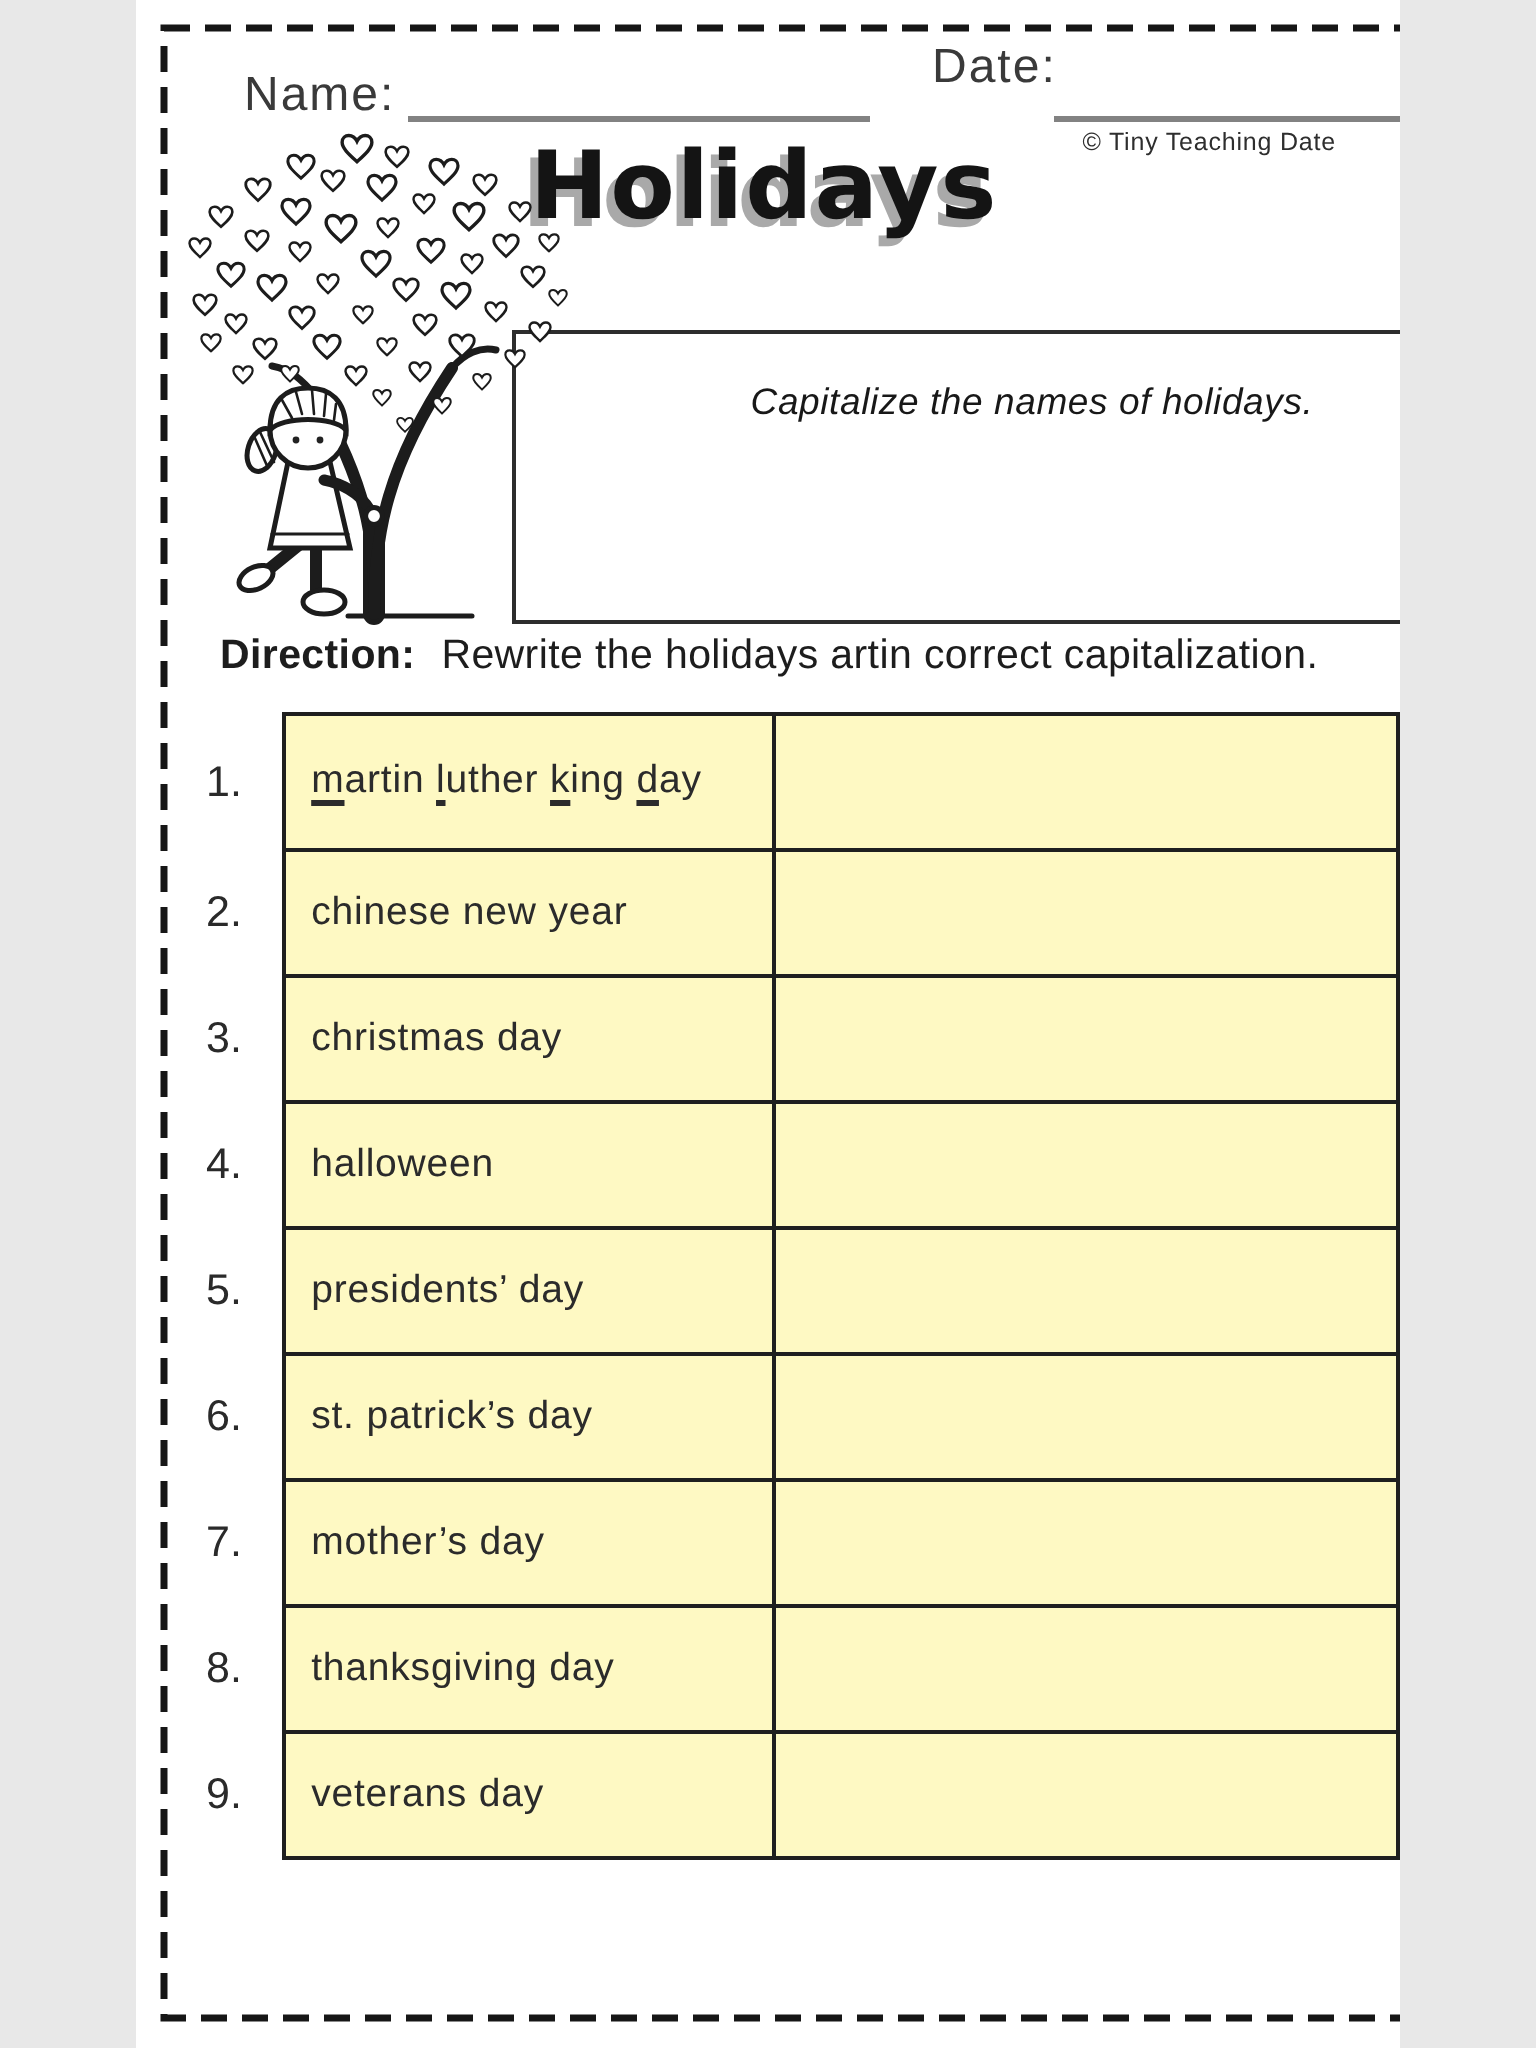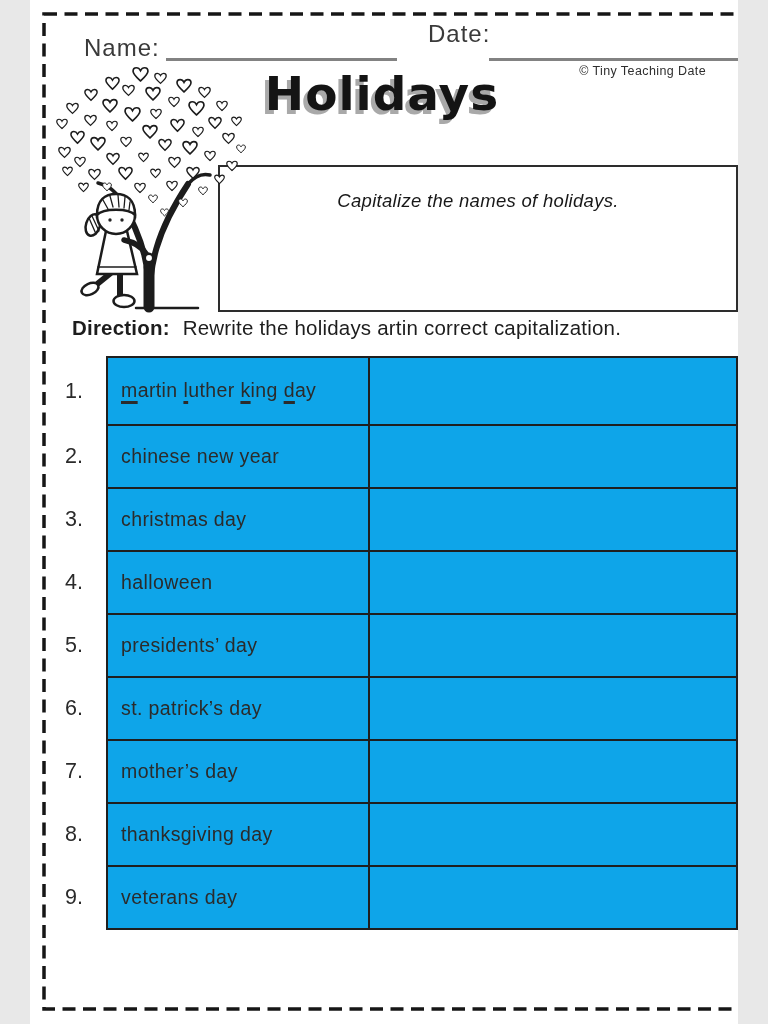--- a/index.html
+++ b/index.html
@@ -1,17 +1,17 @@
 <!DOCTYPE html>
 <html><head>
 <meta charset="utf-8">
 <style>
   html,body { margin:0; padding:0; background:#e8e8e8; }
   .page {
-    position:relative; width:708px; height:1024px; margin:0 auto;
+    position:relative; width:632px; height:1024px; margin:0 auto;
     background:#ffffff; overflow:hidden;
     font-family:"Liberation Sans", sans-serif; color:#222;
   }
   .dash-border { position:absolute; left:0; top:0; pointer-events:none; }
 
   
   .hdr-label { position:absolute; font-size:24px; color:#3a3a3a; letter-spacing:1px; }
   #name-label { left:54px;  top:34px; }
   #date-label { left:398px; top:20px; }
   .write-line { position:absolute; height:0; border-bottom:3px solid #828282; }
@@ -42,21 +42,21 @@
   .u { text-decoration:underline; text-decoration-thickness:2.5px; text-underline-offset:4px; }
 
   .illustration { position:absolute; left:20px; top:64px; z-index:2; }
 
   
   .direction { position:absolute; left:42px; top:316px; font-size:20.5px; color:#1d1d1d; letter-spacing:0.2px; }
   .direction .dlabel { font-weight:bold; margin-right:13px;text-align:right; }
 
   
   table.ws { position:absolute; left:28px; top:356px; border-collapse:collapse; table-layout:fixed; z-index:1; }
-  table.ws td { border:2px solid #1f1f1f; background:#0ea5e9; vertical-align:middle; }
+  table.ws td { border:2px solid #1f1f1f; background:#fef9c3; vertical-align:middle; }
   table.ws td.num {
     border:none; width:44px; font-size:21.5px; color:#2a2a2a;
     text-align:left; padding-left:7px; background:transparent;
   }
   table.ws td.prompt {
     width:238px; font-size:19.5px; color:#2b2b2b; letter-spacing:0.4px;
     padding:4px 28px 4px 13px; line-height:1.4;
   }
   table.ws td.answer { width:430px; }
   table.ws tr { height:63px; }

